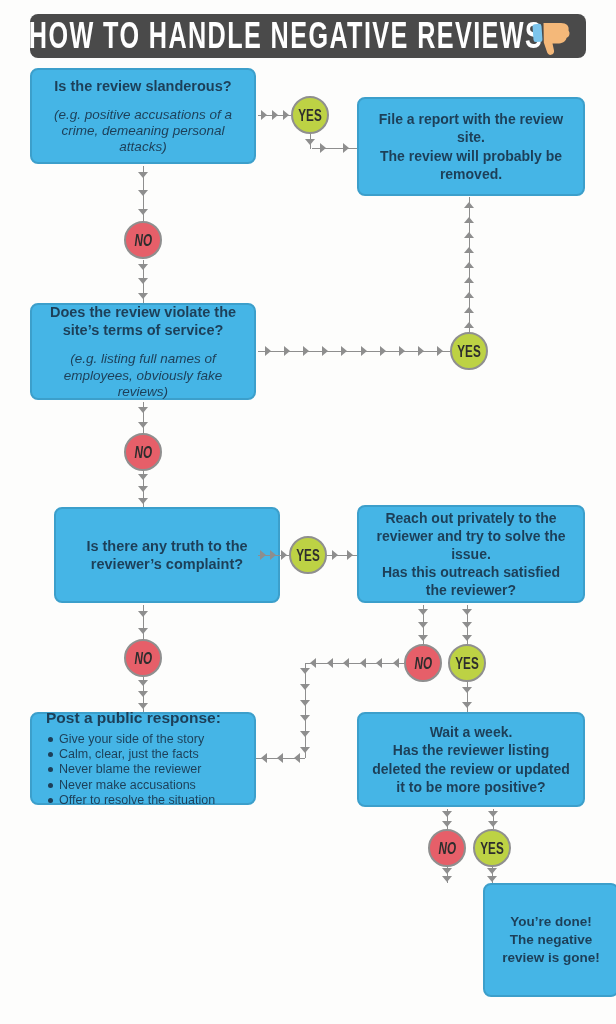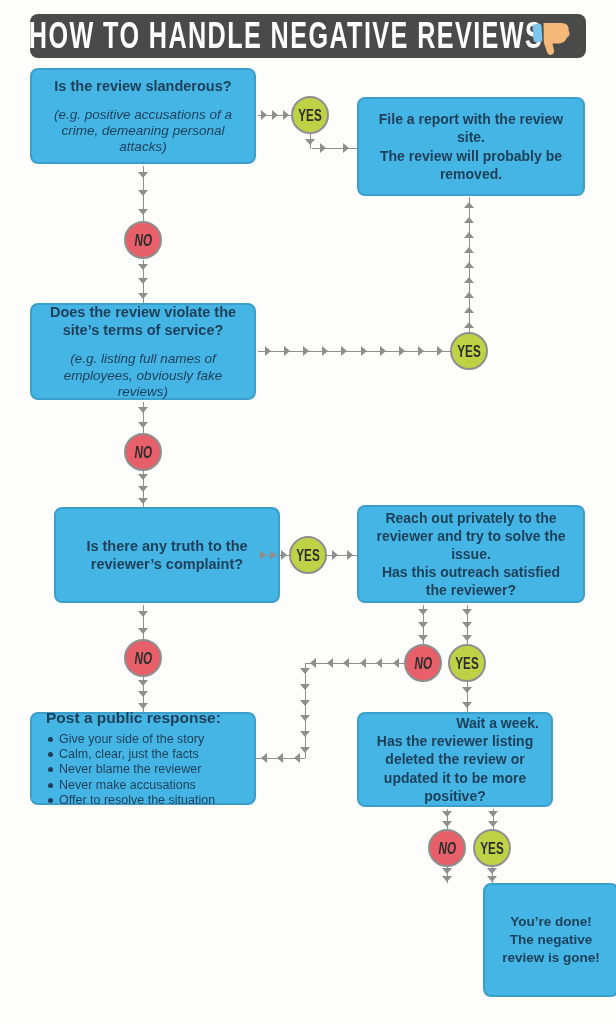--- a/index.html
+++ b/index.html
@@ -106,21 +106,21 @@
     <div class="btitle">Post a public response:</div>
     <ul class="bullets">
         <li>Give your side of the story</li>
         <li>Calm, clear, just the facts</li>
         <li>Never blame the reviewer</li>
         <li>Never make accusations</li>
         <li>Offer to resolve the situation</li>
       </ul>
   </div>
 
-  <div class="box" style="left:357px;top:712px;width:196px;height:95px;align-items:flex-end;">
+  <div class="box" style="left:357px;top:712px;width:228px;height:95px;">
     <div class="bline">Wait a week.</div>
     <div class="bline">Has the reviewer listing deleted the review or updated it to be more positive?</div>
   </div>
 
 
   <div class="box small" style="left:483px;top:883px;width:136px;height:114px;">
     <div class="bline">You’re done!</div>
     <div class="bline">The negative review is gone!</div>
   </div>
 

